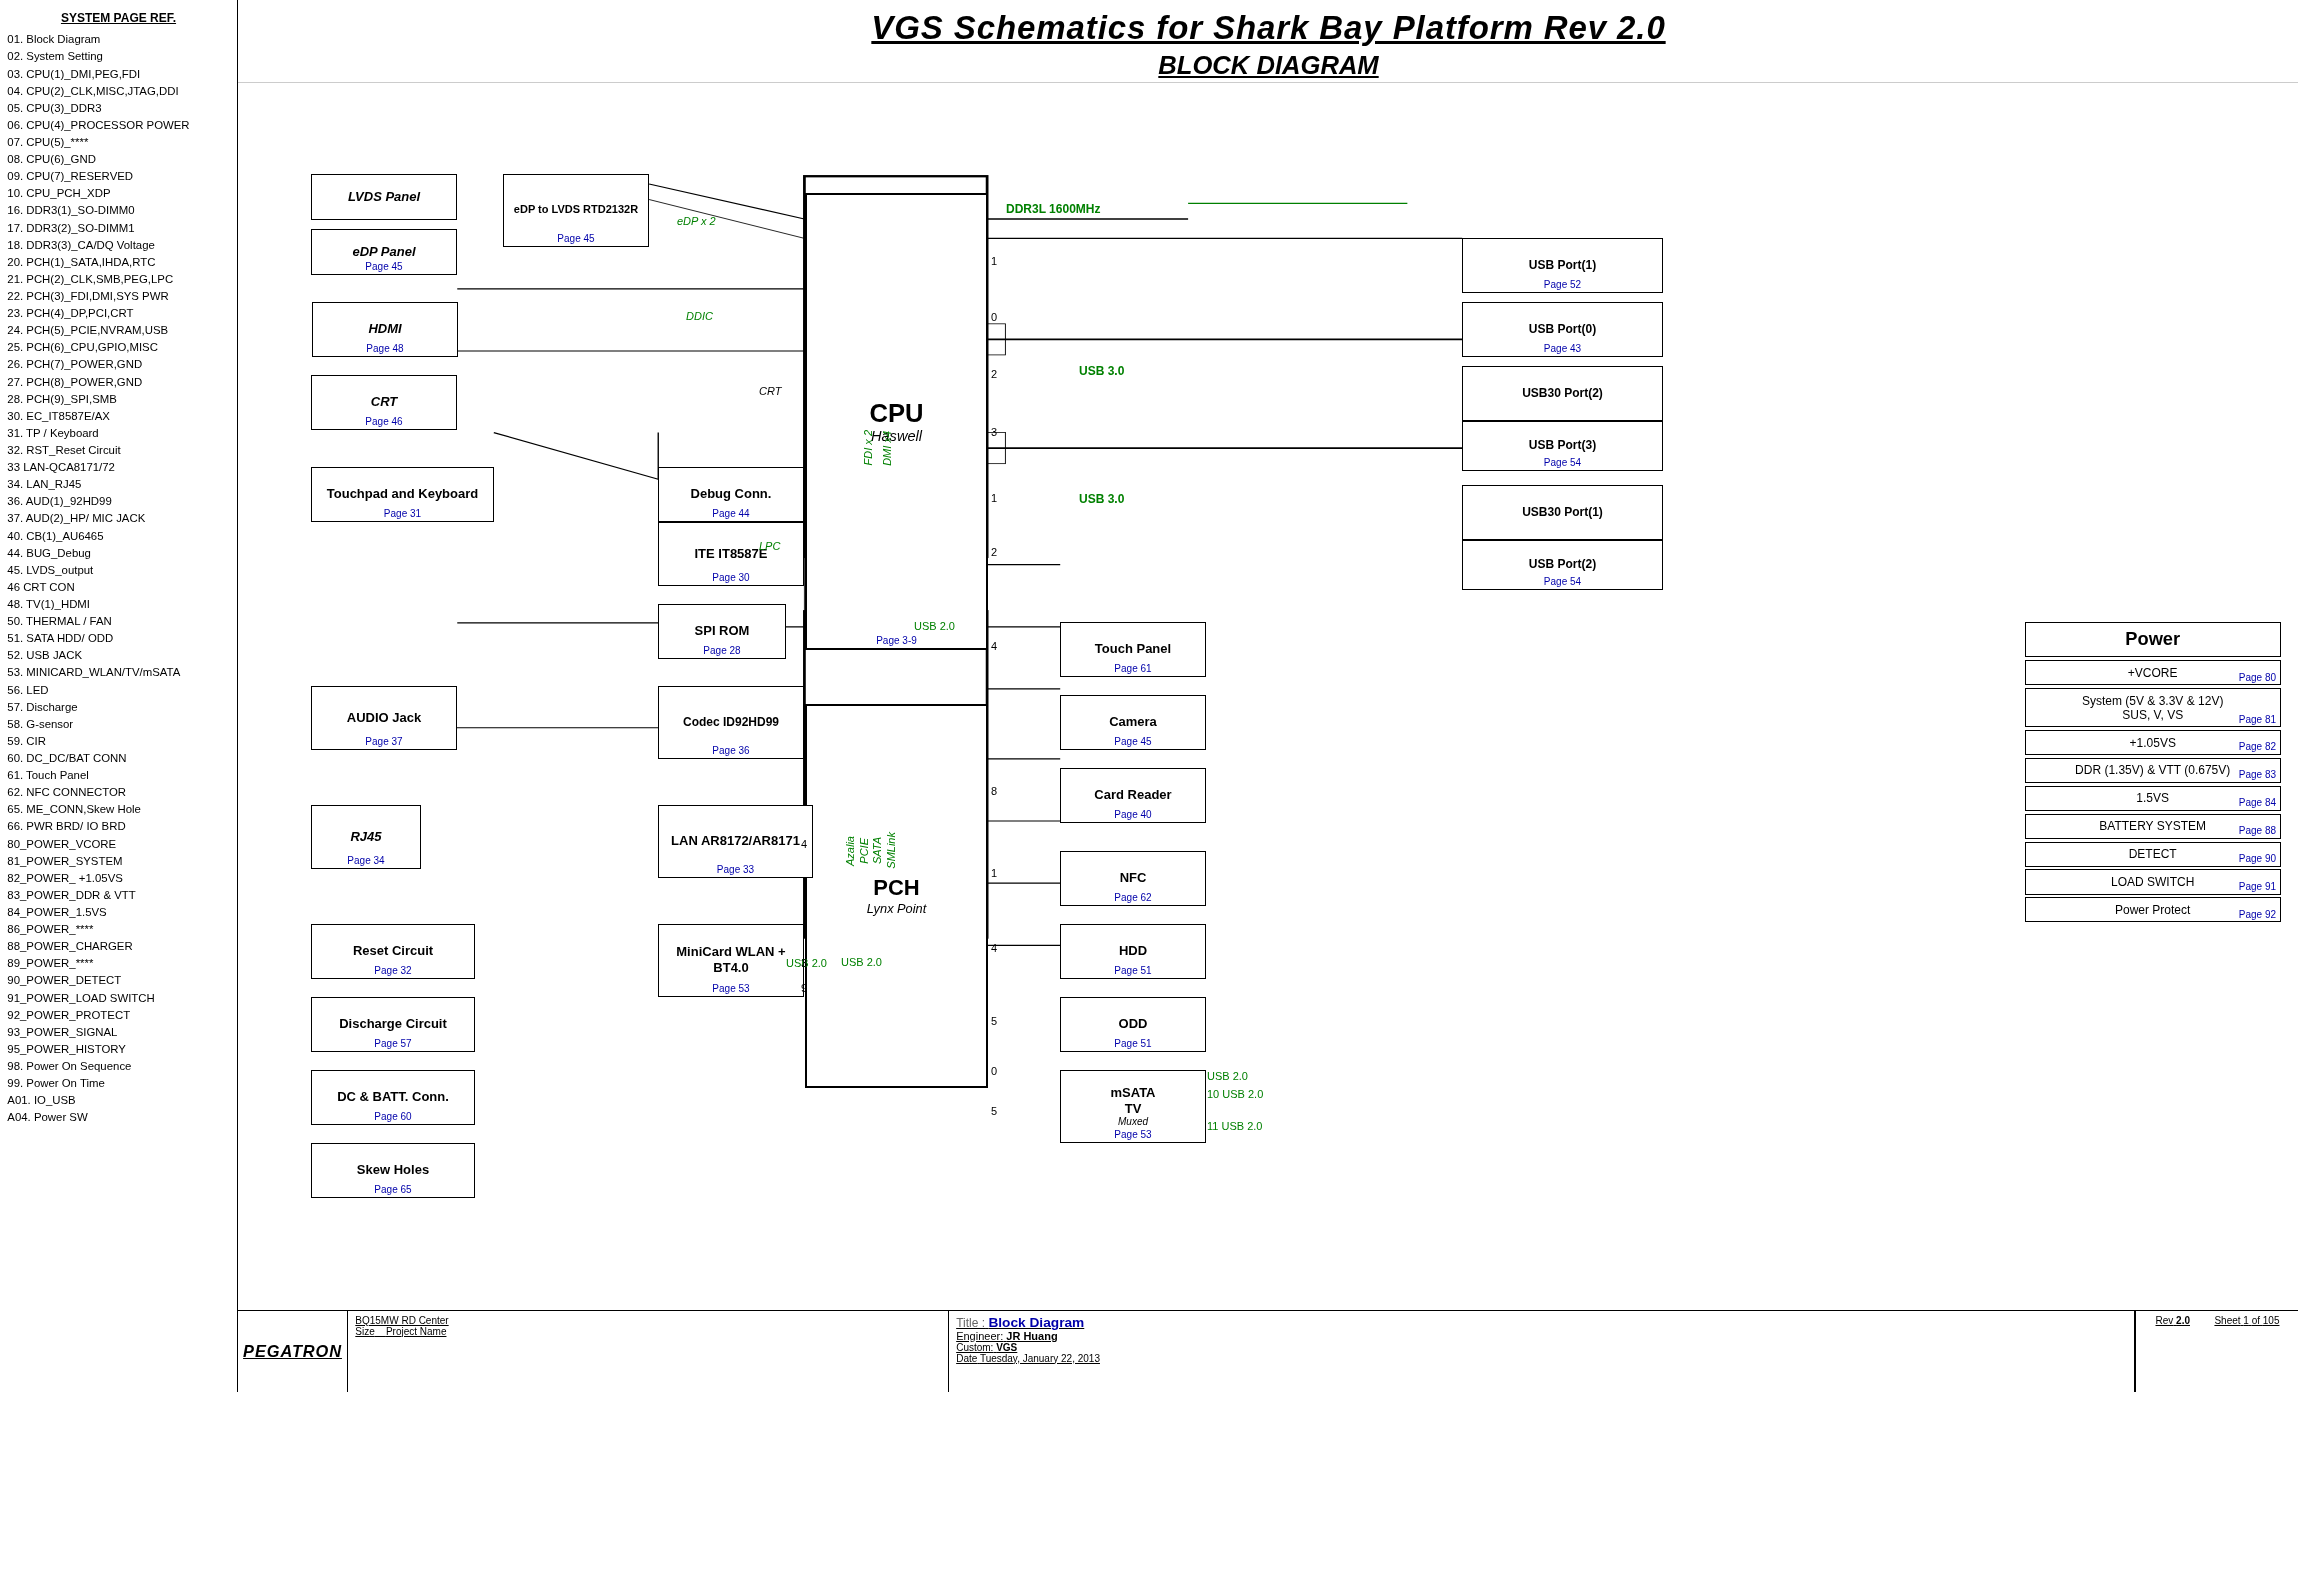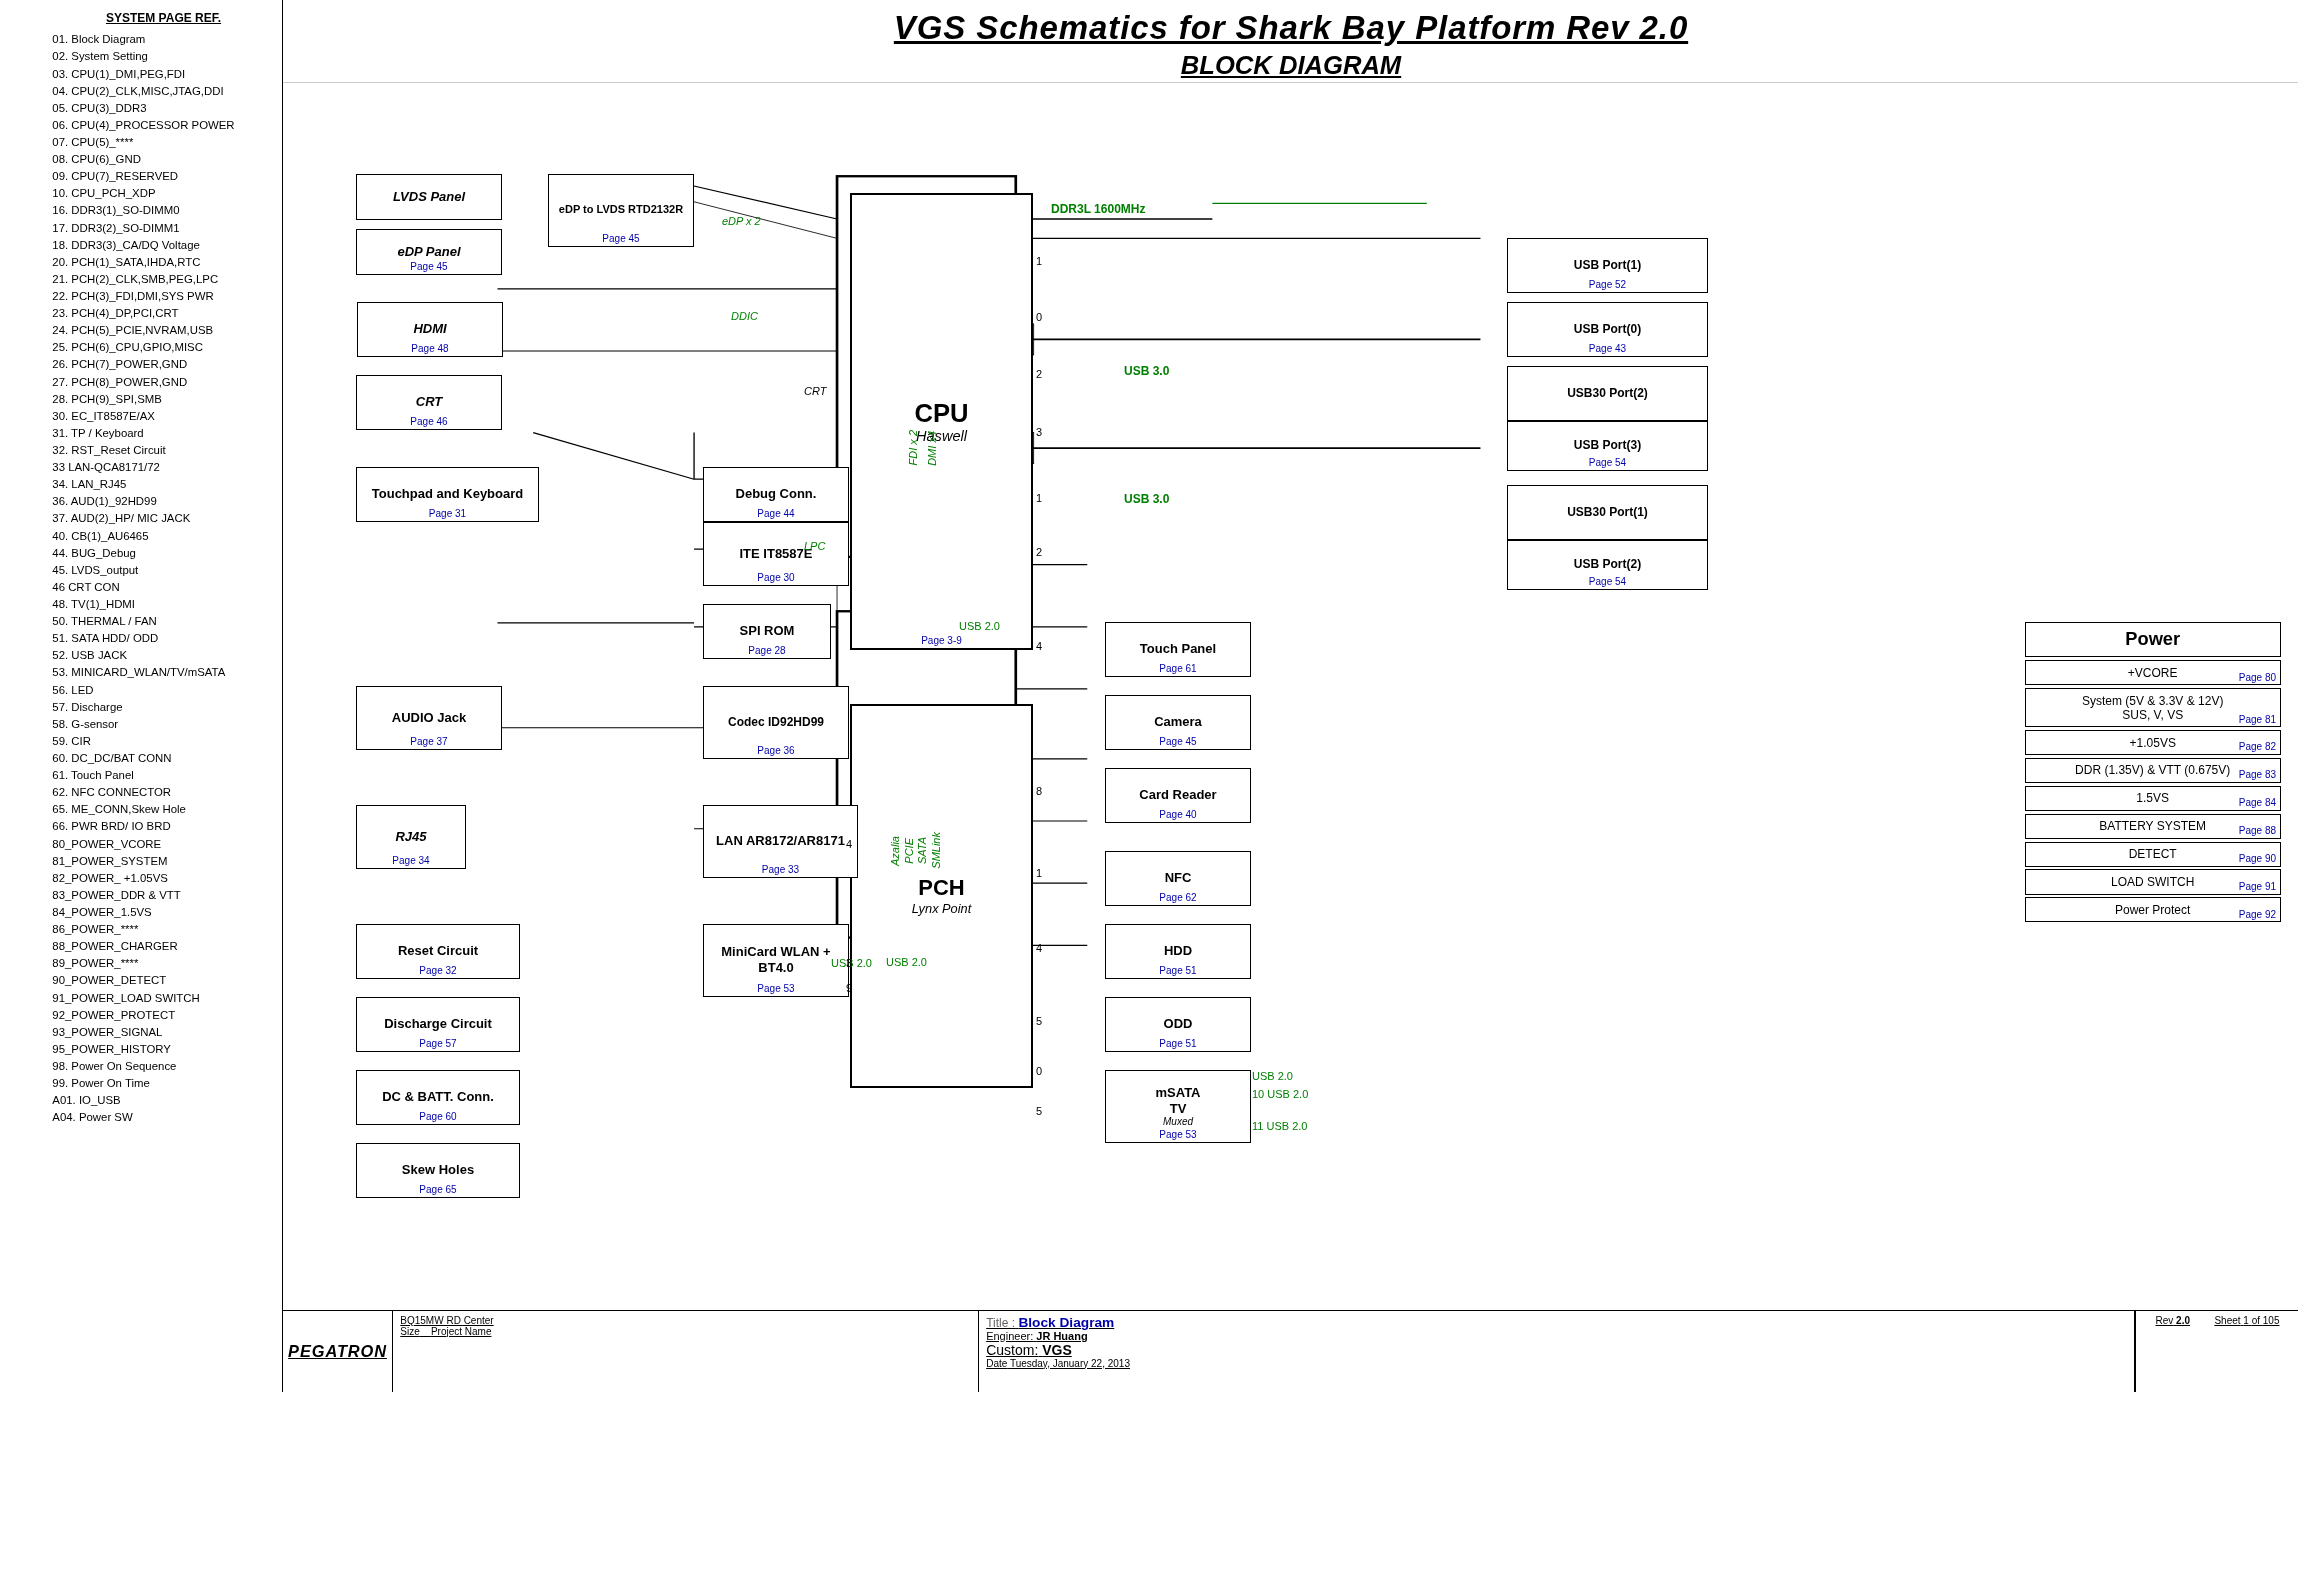--- a/index.html
+++ b/index.html
@@ -11,21 +11,20 @@
       overflow: hidden;
       position: relative;
     }
 
     .page-container {
       width: 2299px;
       height: 1392px;
       background: #fff;
       position: relative;
       display: flex;
-      padding-left: 45px;
     }
 
     
     .sidebar {
       width: 238px;
       min-width: 238px;
       border-right: 1.8px solid #000;
       padding: 9.1px 7.3px;
       font-size: 12px;
       line-height: 1.55;
@@ -714,21 +713,21 @@
       </div>
       <div style="flex:2; display:flex; flex-direction:column; border-right:0.9px solid #000; padding:3.7px 7.3px;">
         <div style="font-size:12px;">
           <span style="color:#666;">Title :</span>
           <span style="color:#00a; font-weight:bold; font-size:13.7px;">Block Diagram</span>
         </div>
         <div style="font-size:11px;">
           <span>Engineer:</span>
           <span style="font-weight:bold;">JR Huang</span>
         </div>
-        <div style="font-size:14px;">
+        <div style="font-size:10px;">
           <span>Custom:</span>
           <span style="font-weight:bold;">VGS</span>
         </div>
         <div style="font-size:10px;">
           <span>Date</span>
           <span>Tuesday, January 22, 2013</span>
         </div>
       </div>
       <div style="width:164px; border-left:0.9px solid #000; padding:3.7px 7.3px; font-size:10px; display:flex; flex-direction:row; justify-content:space-around;">
         <div>

